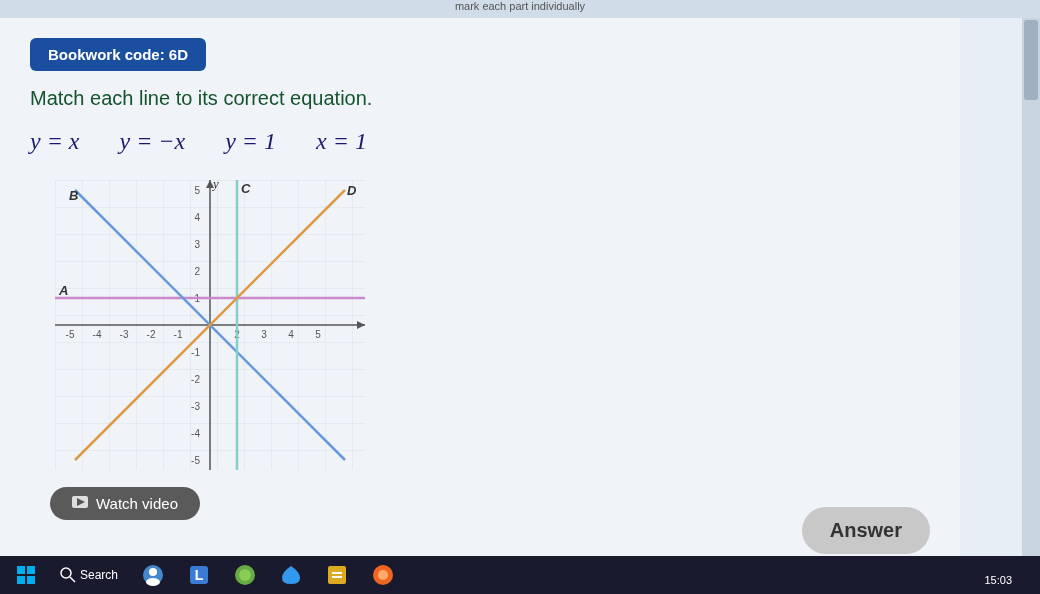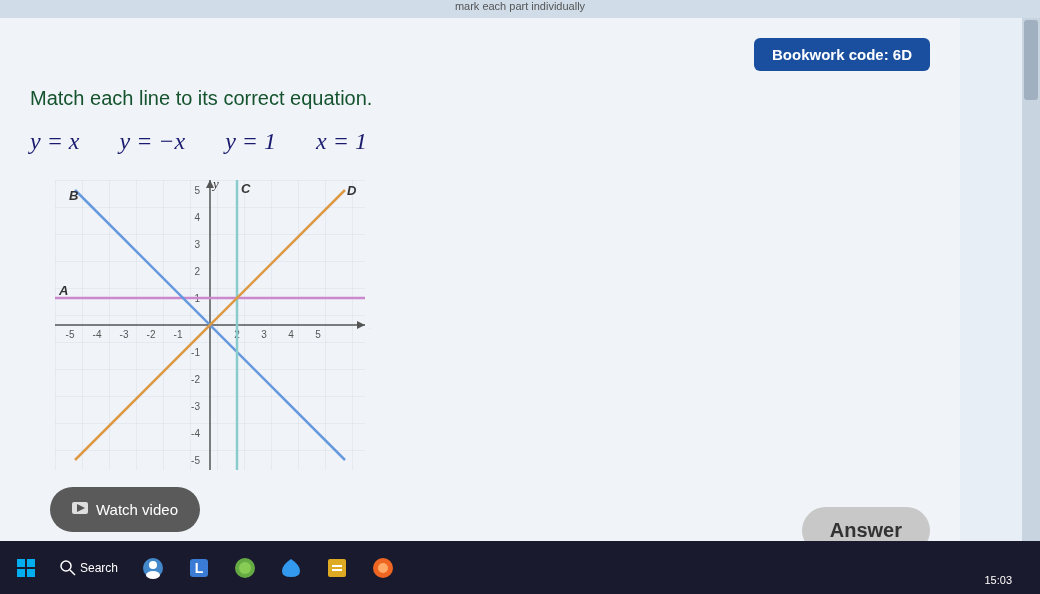--- a/index.html
+++ b/index.html
@@ -46,24 +46,23 @@
     .scrollbar-thumb {
       width: 14px;
       height: 80px;
       background: #a0b0c0;
       margin: 2px auto;
       border-radius: 3px;
     }
 
     .header-row {
       display: flex;
-      align-items: flex-end;
+      align-items: center;
       gap: 20px;
       margin-bottom: 16px;
-      flex-direction: column;
     }
 
     .bookwork-code {
       background: #1a4fa0;
       color: white;
       padding: 8px 18px;
       border-radius: 6px;
       font-family: Arial, sans-serif;
       font-size: 15px;
       font-weight: bold;
@@ -117,21 +116,21 @@
       width: 320px;
       height: 300px;
     }
 
     .watch-video-btn {
       display: inline-flex;
       align-items: center;
       gap: 8px;
       background: #5a5a5a;
       color: white;
-      padding: 14px 22px;
+      padding: 8px 22px;
       border-radius: 25px;
       font-family: Arial, sans-serif;
       font-size: 15px;
       cursor: pointer;
       border: none;
       margin-top: 12px;
       margin-left: 20px;
     }
 
     .answer-btn {
@@ -147,21 +146,21 @@
       cursor: pointer;
       border: none;
       font-weight: bold;
     }
 
     .taskbar {
       position: absolute;
       bottom: 0;
       left: 0;
       width: 1040px;
-      height: 53px;
+      height: 38px;
       background: #1a1a2e;
       display: flex;
       align-items: center;
       gap: 8px;
       padding: 0 8px;
     }
 
     .taskbar-item {
       display: flex;
       align-items: center;

